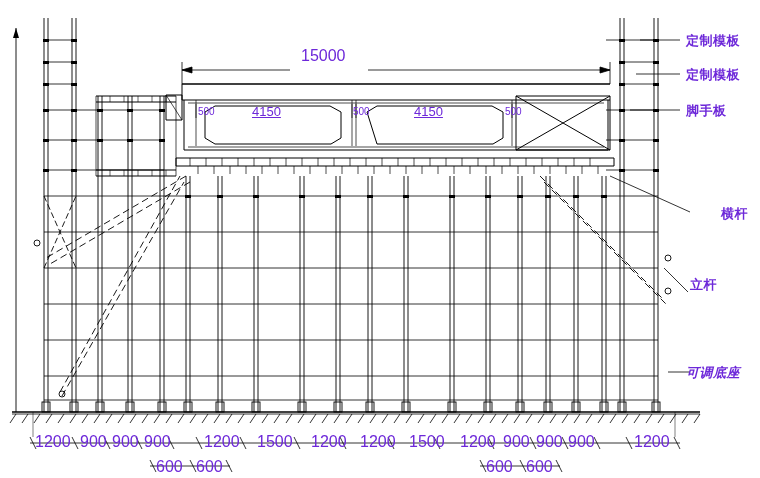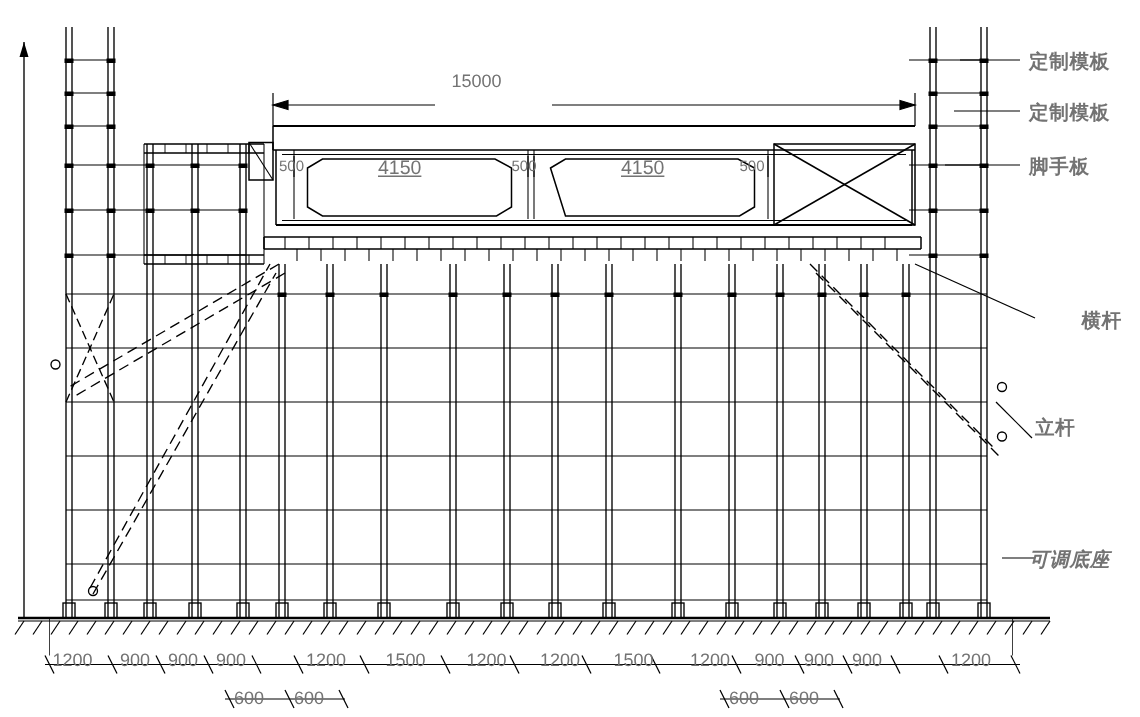--- a/index.html
+++ b/index.html
@@ -1,22 +1,22 @@
 <!DOCTYPE html>
 <html><head>
 <meta charset="utf-8">
 <style>
   html,body{margin:0;padding:0;background:#fff;}
   body{width:760px;height:478px;overflow:hidden;font-family:"Liberation Sans",sans-serif;}
   #stage{position:relative;width:760px;height:478px;background:#ffffff;}
   svg{position:absolute;left:0;top:0;}
-  .lbl{position:absolute;font-family:"Liberation Sans",sans-serif;color:#737373;white-space:nowrap;}
+  .lbl{position:absolute;font-family:"Liberation Sans",sans-serif;color:#6d28d9;white-space:nowrap;}
   .cn{font-size:13px;font-weight:bold;letter-spacing:0.5px;}
-  .dimtxt{font-size:12px;}
-  .dimtxt-sm{font-size:10px;}
+  .dimtxt{font-size:16px;}
+  .dimtxt-sm{font-size:10px;margin-left:12px;}
   .boxtxt{font-size:13px;text-decoration:underline;}
 </style>
 </head>
 <body>
 
 <div id="stage">
 
 <svg width="760" height="478" viewBox="0 0 760 478">
   <g stroke="#000" fill="none" stroke-width="1">
 

